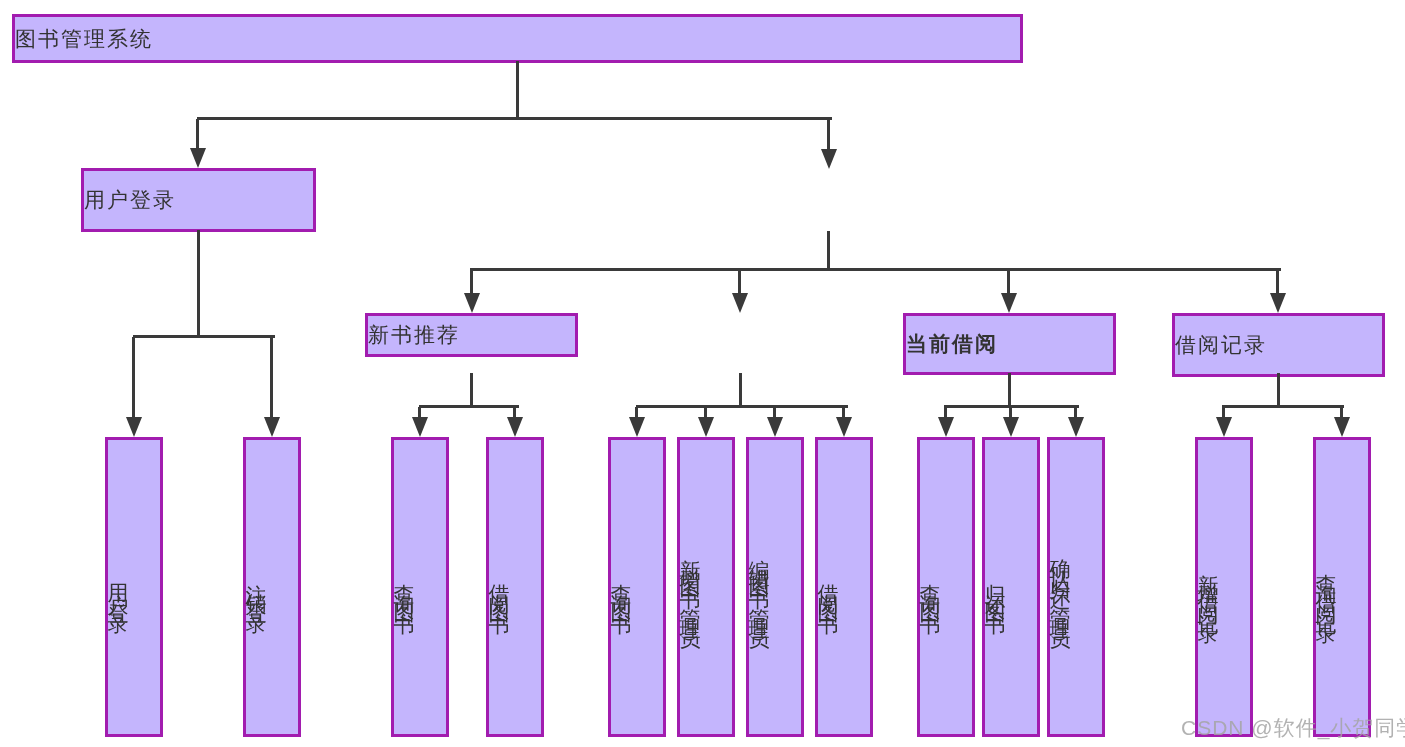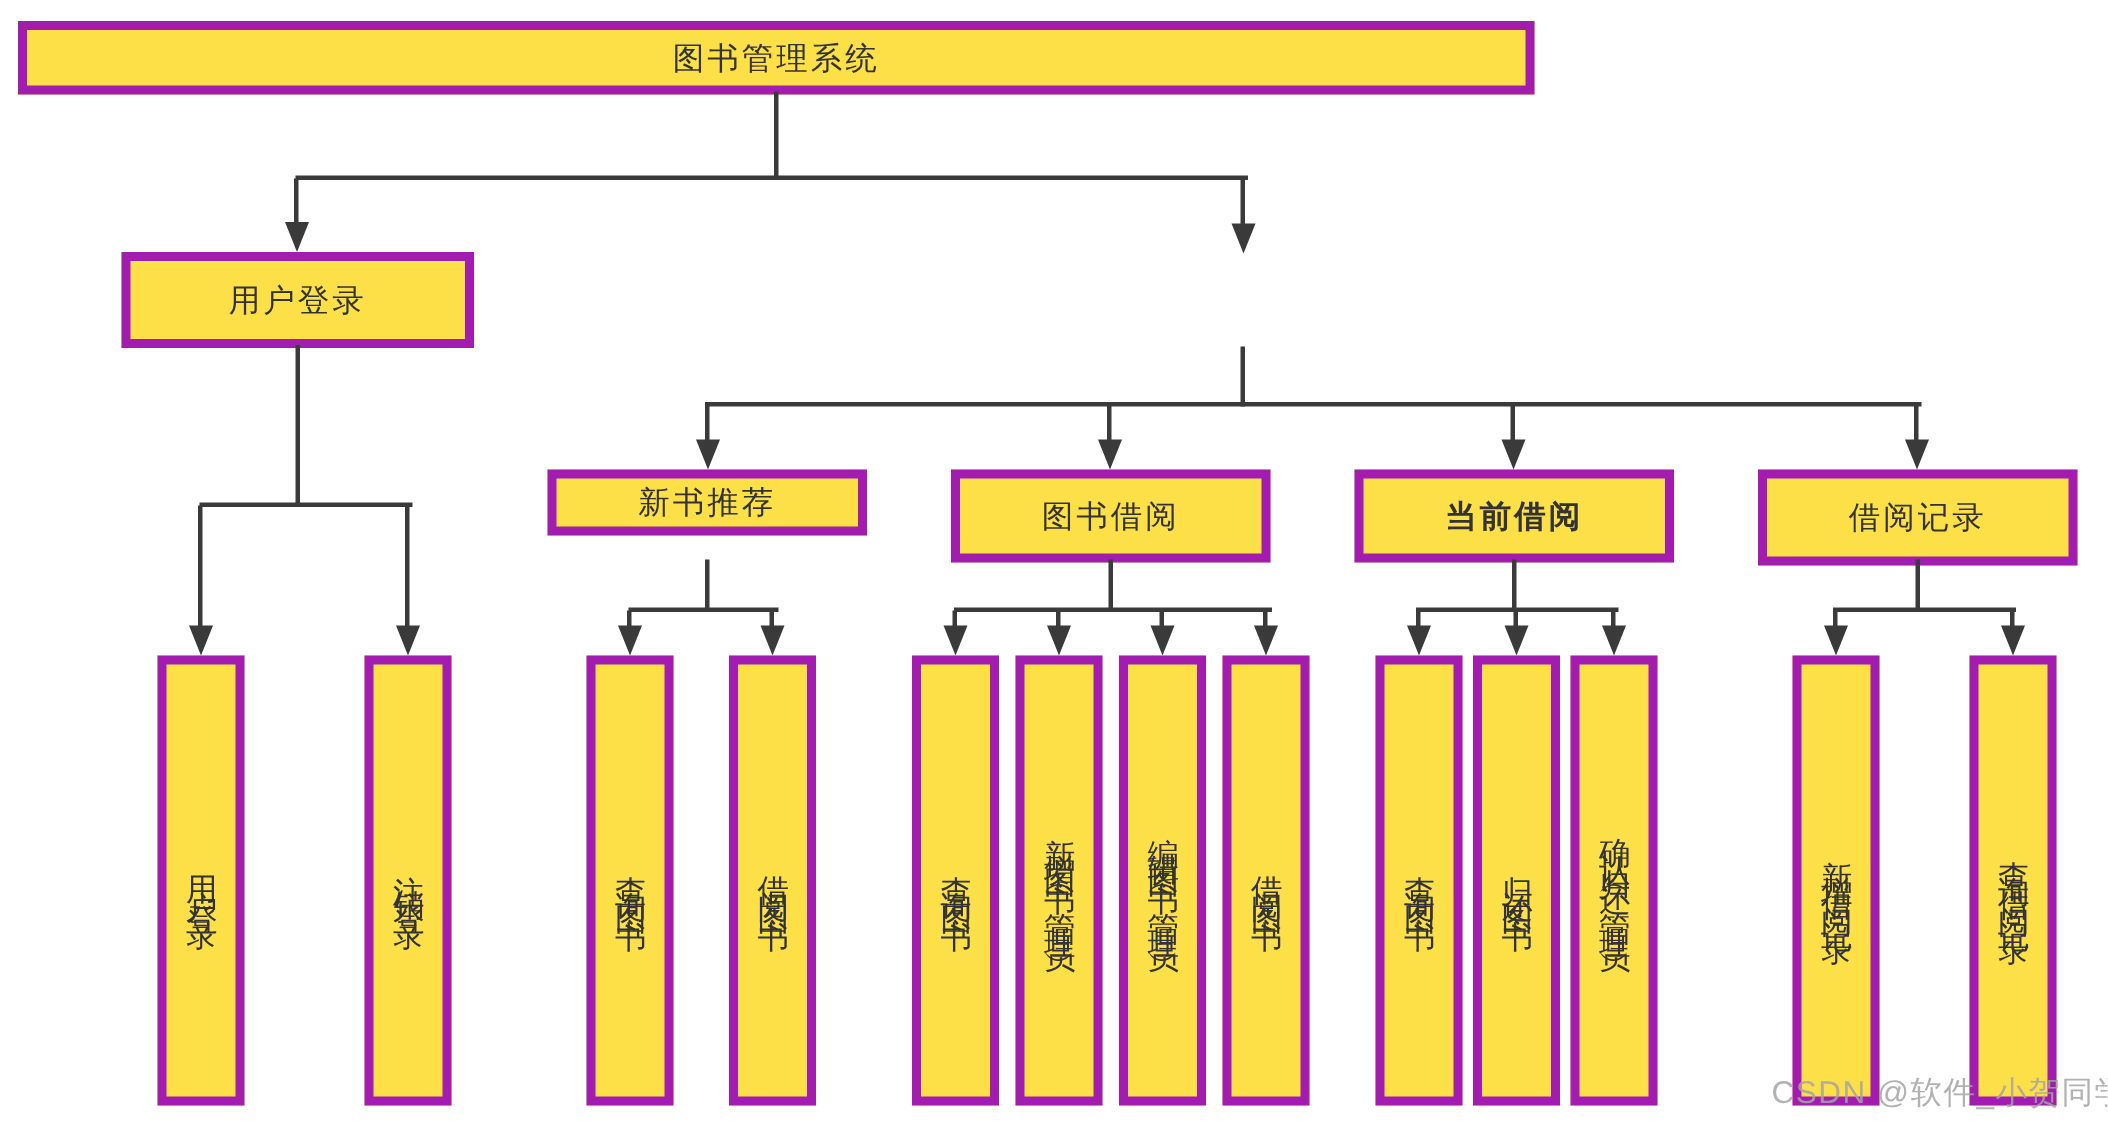--- a/index.html
+++ b/index.html
@@ -8,25 +8,24 @@
     width: 1405px;
     height: 747px;
     background: #ffffff;
     overflow: hidden;
     font-family: "Liberation Sans", sans-serif;
     color: #333333;
   }
   .box {
     position: absolute;
     box-sizing: border-box;
-    border: 6px solid #a21caf;
-    background: #fde047;
+    border: 3px solid #a21caf;
+    background: #c4b5fd;
     display: flex;
     align-items: center;
-    justify-content: center;
     font-size: 21px;
     letter-spacing: 2px;
     color: #333333;
     text-align: center;
   }
   .vbox .vtext {
     writing-mode: vertical-rl;
     text-orientation: mixed;
     letter-spacing: 10px;
     font-size: 21px;
@@ -73,23 +72,20 @@
 
   <div class="box" style="left:81px; top:168px; width:235px; height:64px;">
     <span>用户登录</span>
   </div>
 
 
   <div class="box" style="left:365px; top:313px; width:213px; height:44px;">
     <span>新书推荐</span>
   </div>
 
-  <div class="box" style="left:634px; top:313px; width:213px; height:62px;">
-    <span>图书借阅</span>
-  </div>
 
   <div class="box" style="left:903px; top:313px; width:213px; height:62px;font-weight:bold;">
     <span>当前借阅</span>
   </div>
 
   <div class="box" style="left:1172px; top:313px; width:213px; height:64px;">
     <span>借阅记录</span>
   </div>
 
   <div class="box vbox" style="left:105px; top:437px; width:58px; height:300px;">

